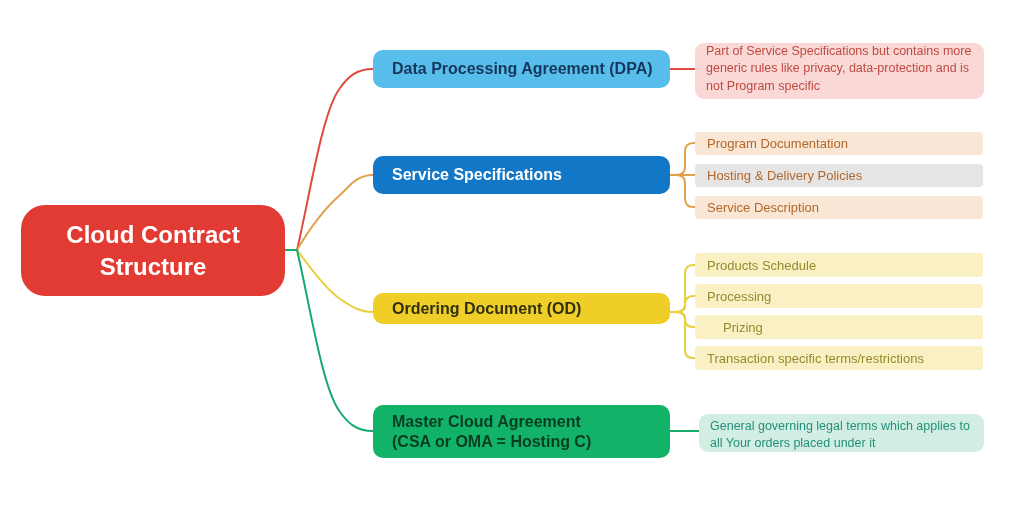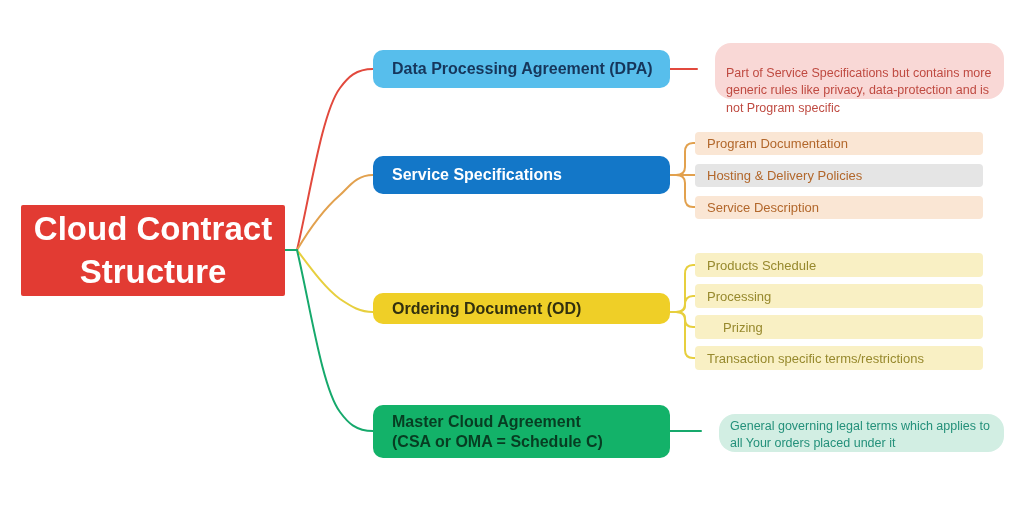--- a/index.html
+++ b/index.html
@@ -1,35 +1,35 @@
 <!DOCTYPE html>
 <html><head>
 <meta charset="utf-8">
 <style>
   html,body{margin:0;padding:0;background:#ffffff;}
   body{font-family:"Liberation Sans","DejaVu Sans",sans-serif;}
   .canvas{position:relative;width:1024px;height:527px;background:#ffffff;overflow:hidden;}
   .connectors{position:absolute;left:0;top:0;width:1024px;height:527px;}
   .node{position:absolute;display:flex;align-items:center;box-sizing:border-box;}
   .root-node{
-    left:21px;top:205px;width:264px;height:91px;border-radius:2px;
-    justify-content:center;text-align:center;font-weight:bold;font-size:33px;line-height:1.3;
+    left:21px;top:205px;width:264px;height:91px;border-radius:24px;
+    justify-content:center;text-align:center;font-weight:bold;font-size:24px;line-height:1.3;
   }
   .branch-node{
     left:373px;width:297px;border-radius:10px;padding-left:19px;
     font-weight:bold;font-size:16px;line-height:1.25;
   }
   .branch-dpa{top:50px;height:38px;}
   .branch-ss{top:156px;height:38px;}
   .branch-od{top:293px;height:31px;}
   .branch-mca{top:405px;height:53px;}
   .branch-label span{display:block;}
   .note{
-    position:absolute;box-sizing:border-box;border-radius:16px;
-    font-size:12.5px;line-height:1.38;padding:22px 11px;margin-left:20px;
+    position:absolute;box-sizing:border-box;border-radius:9px;
+    font-size:12.5px;line-height:1.38;padding:0 11px;
   }
   .note-pink{left:695px;top:43px;width:289px;height:56px;}
   .note-mint{left:699px;top:414px;width:285px;height:38px;padding-top:4px;}
   .note-item{
     position:absolute;left:695px;width:288px;box-sizing:border-box;border-radius:4px;
     font-size:13px;display:flex;align-items:center;padding-left:12px;
   }
   .ss-child{height:23px;}
   .ss-child-0{top:132px;} .ss-child-1{top:164px;} .ss-child-2{top:196px;}
   .od-child{height:24px;}
@@ -79,21 +79,21 @@
     <span>Service Specifications</span>
   </div>
 
   <div class="node branch-node branch-od" style="background-color: rgb(239, 207, 39); color: rgb(50, 48, 15);">
     <span>Ordering Document (OD)</span>
   </div>
 
   <div class="node branch-node branch-mca" style="background-color: rgb(19, 178, 105); color: rgb(7, 61, 34);">
     <span class="branch-label">
       <span>Master Cloud Agreement</span>
-      <span>(CSA or OMA = Schedule C)</span>
+      <span>(CSA or OMA = Hosting C)</span>
     </span>
   </div>
 
   <div class="note note-pink" style="background-color: rgb(249, 216, 214); color: rgb(191, 74, 65);">Part of Service Specifications but contains more generic rules like privacy, data-protection and is not Program specific</div>
 
   <div class="note-item ss-child ss-child-0" style="background-color: rgb(250, 230, 212); color: rgb(178, 103, 43);">Program Documentation</div>
   <div class="note-item ss-child ss-child-1" style="background-color: #e5e5e5; color: rgb(178, 103, 43);">Hosting &amp; Delivery Policies</div>
   <div class="note-item ss-child ss-child-2" style="background-color: rgb(250, 230, 212); color: rgb(178, 103, 43);">Service Description</div>
 
   <div class="note-item od-child od-child-0" style="background-color: rgb(249, 240, 196); color: rgb(151, 137, 45);">Products Schedule</div>

